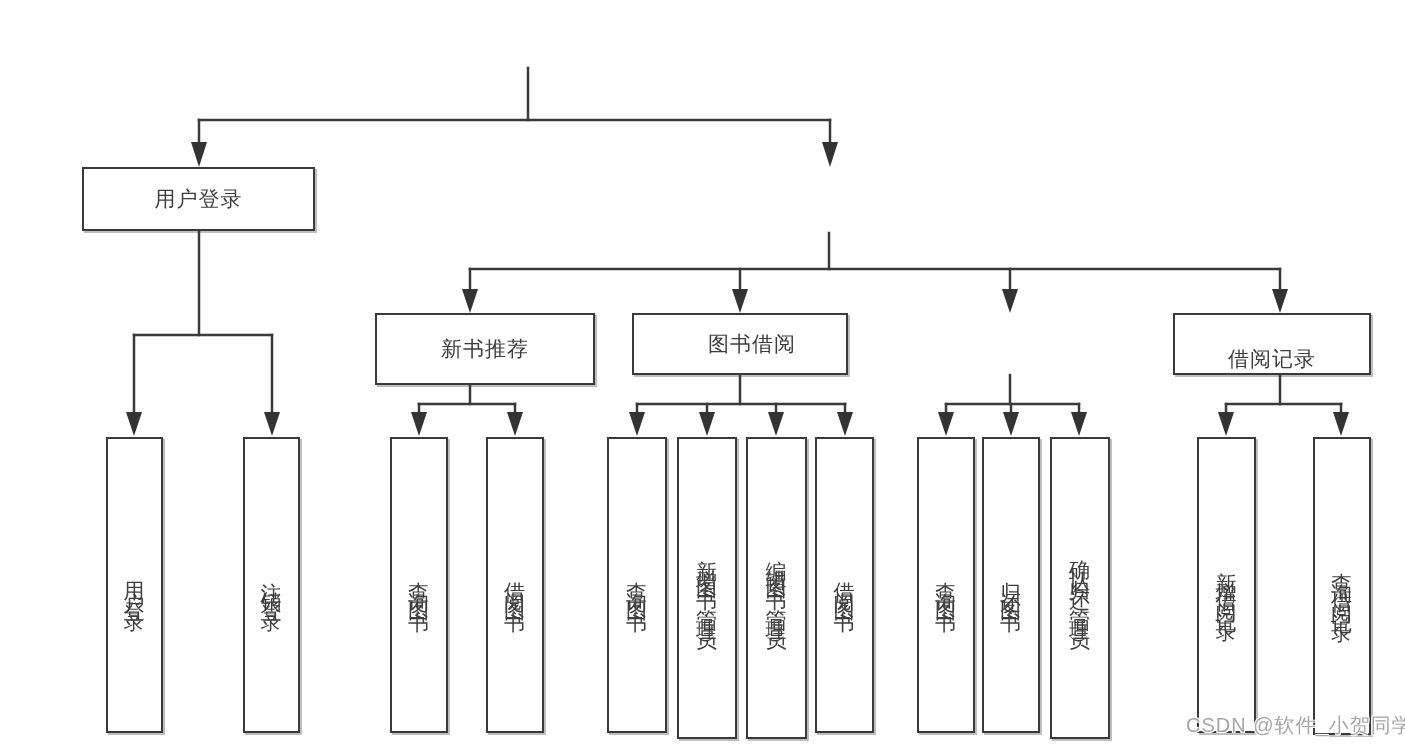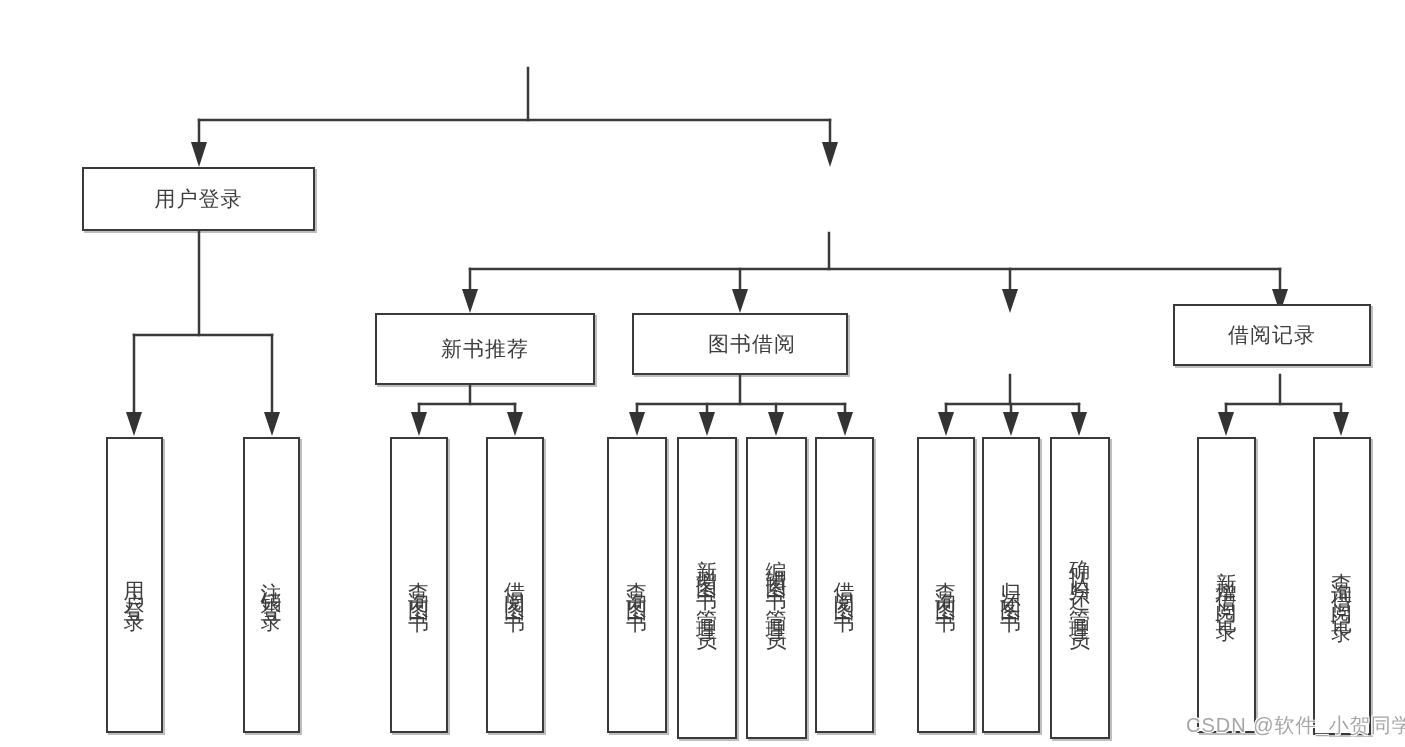--- a/index.html
+++ b/index.html
@@ -135,21 +135,21 @@
   <div class="box h-box" style="left:82px; top:167px; width:233px; height:64px;">
     <span>用户登录</span>
   </div>
 
   <div class="box h-box" style="left:363px; top:313px; width:220px; height:72px;margin-left:12px;">
     <span>新书推荐</span>
   </div>
   <div class="box h-box" style="left:632px; top:313px; width:216px; height:62px;padding-left:24px;">
     <span>图书借阅</span>
   </div>
-  <div class="box h-box" style="left:1173px; top:304px; width:198px; height:62px;">
+  <div class="box h-box" style="left:1173px; top:313px; width:198px; height:62px;align-items:flex-end;">
     <span>借阅记录</span>
   </div>
 
   <div class="box v-box" style="left:106px; top:437px; width:57px; height:296px;">
     <span class="v-text">用户登录</span>
   </div>
   <div class="box v-box" style="left:243px; top:437px; width:57px; height:296px;">
     <span class="v-text">注销登录</span>
   </div>
 

